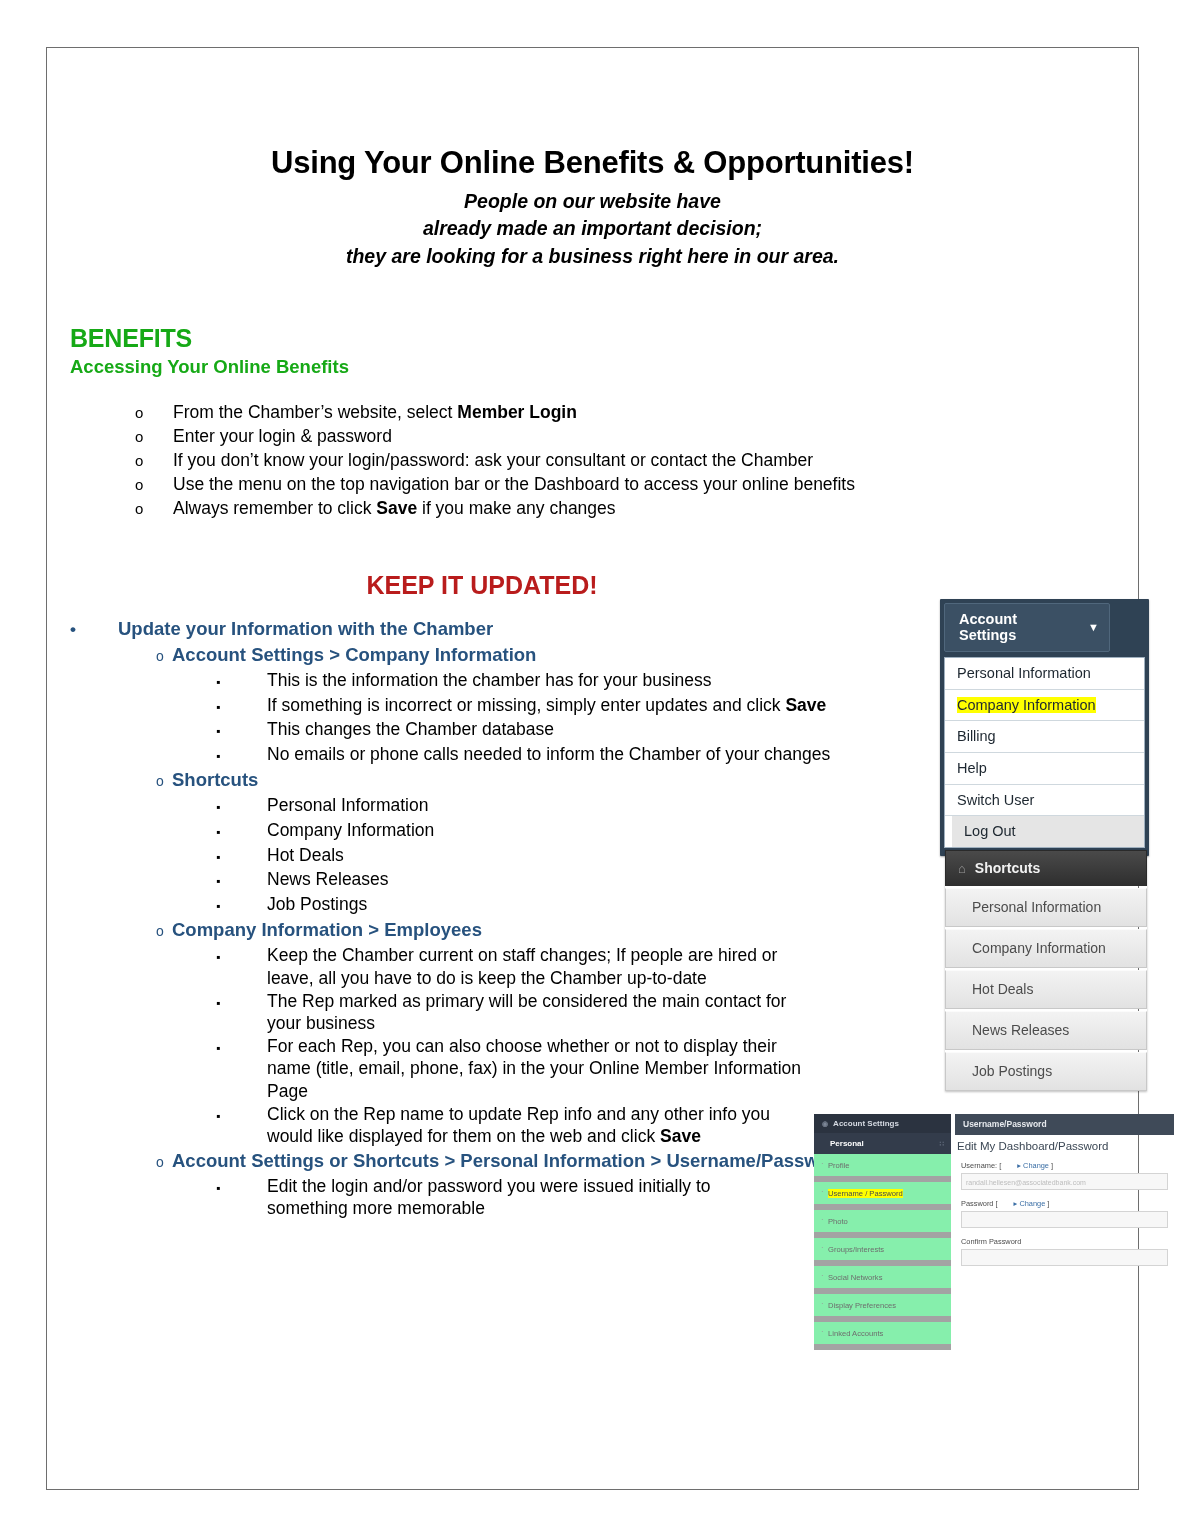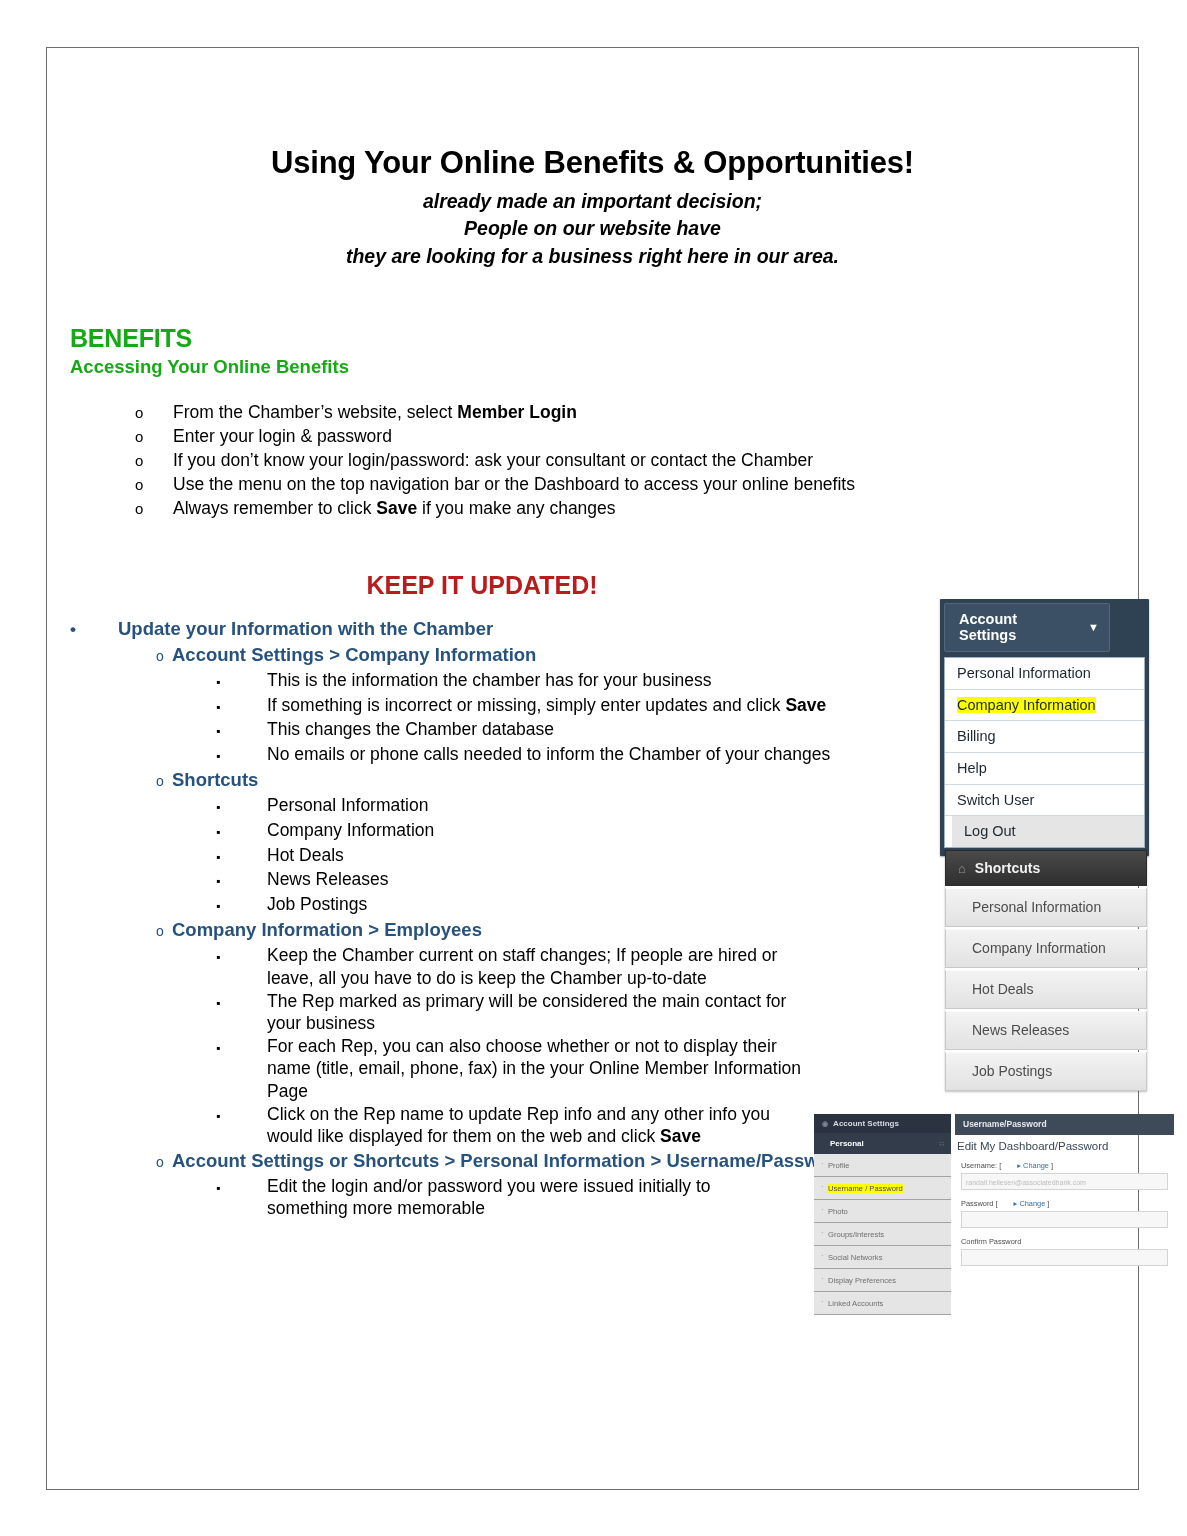--- a/index.html
+++ b/index.html
@@ -253,22 +253,22 @@
     color: #ffffff;
     font-size: 8px;
     font-weight: bold;
     padding: 6px 6px 6px 16px;
     display: flex;
     align-items: flex-end;
     justify-content: space-between;
   }
   .grip { color: #6f7a8a; font-size: 7px; letter-spacing: 1px; }
   .up-side-item {
-    background: #e5e5e5;
-    border-bottom: 1px solid #a3a3a3;
+    background: #86efac;
+    border-bottom: 6px solid #a3a3a3;
     color: #6d6d6d;
     font-size: 7.6px;
     padding: 6.5px 5px 6.5px 14px;
     position: relative;
   }
   .up-side-item::before {
     content: "\00B7";
     position: absolute;
     left: 7px;
     top: 5px;
@@ -309,22 +309,22 @@
   }
 </style>
 </head>
 <body>
 
 <div id="page">
 
   <div class="title-block">
     <div class="doc-title">Using Your Online Benefits &amp; Opportunities!</div>
     <div class="subtitle">
+      <div>People on our website have</div>
       <div>already made an important decision;</div>
-      <div>People on our website have</div>
       <div>they are looking for a business right here in our area.</div>
     </div>
   </div>
 
   <div class="benefits-head">BENEFITS</div>
   <div class="benefits-sub">Accessing Your Online Benefits</div>
 
   <div class="benefit-list" id="benefit-list">
       <div class="benefit-row">
         <span class="bul-o">o</span>

